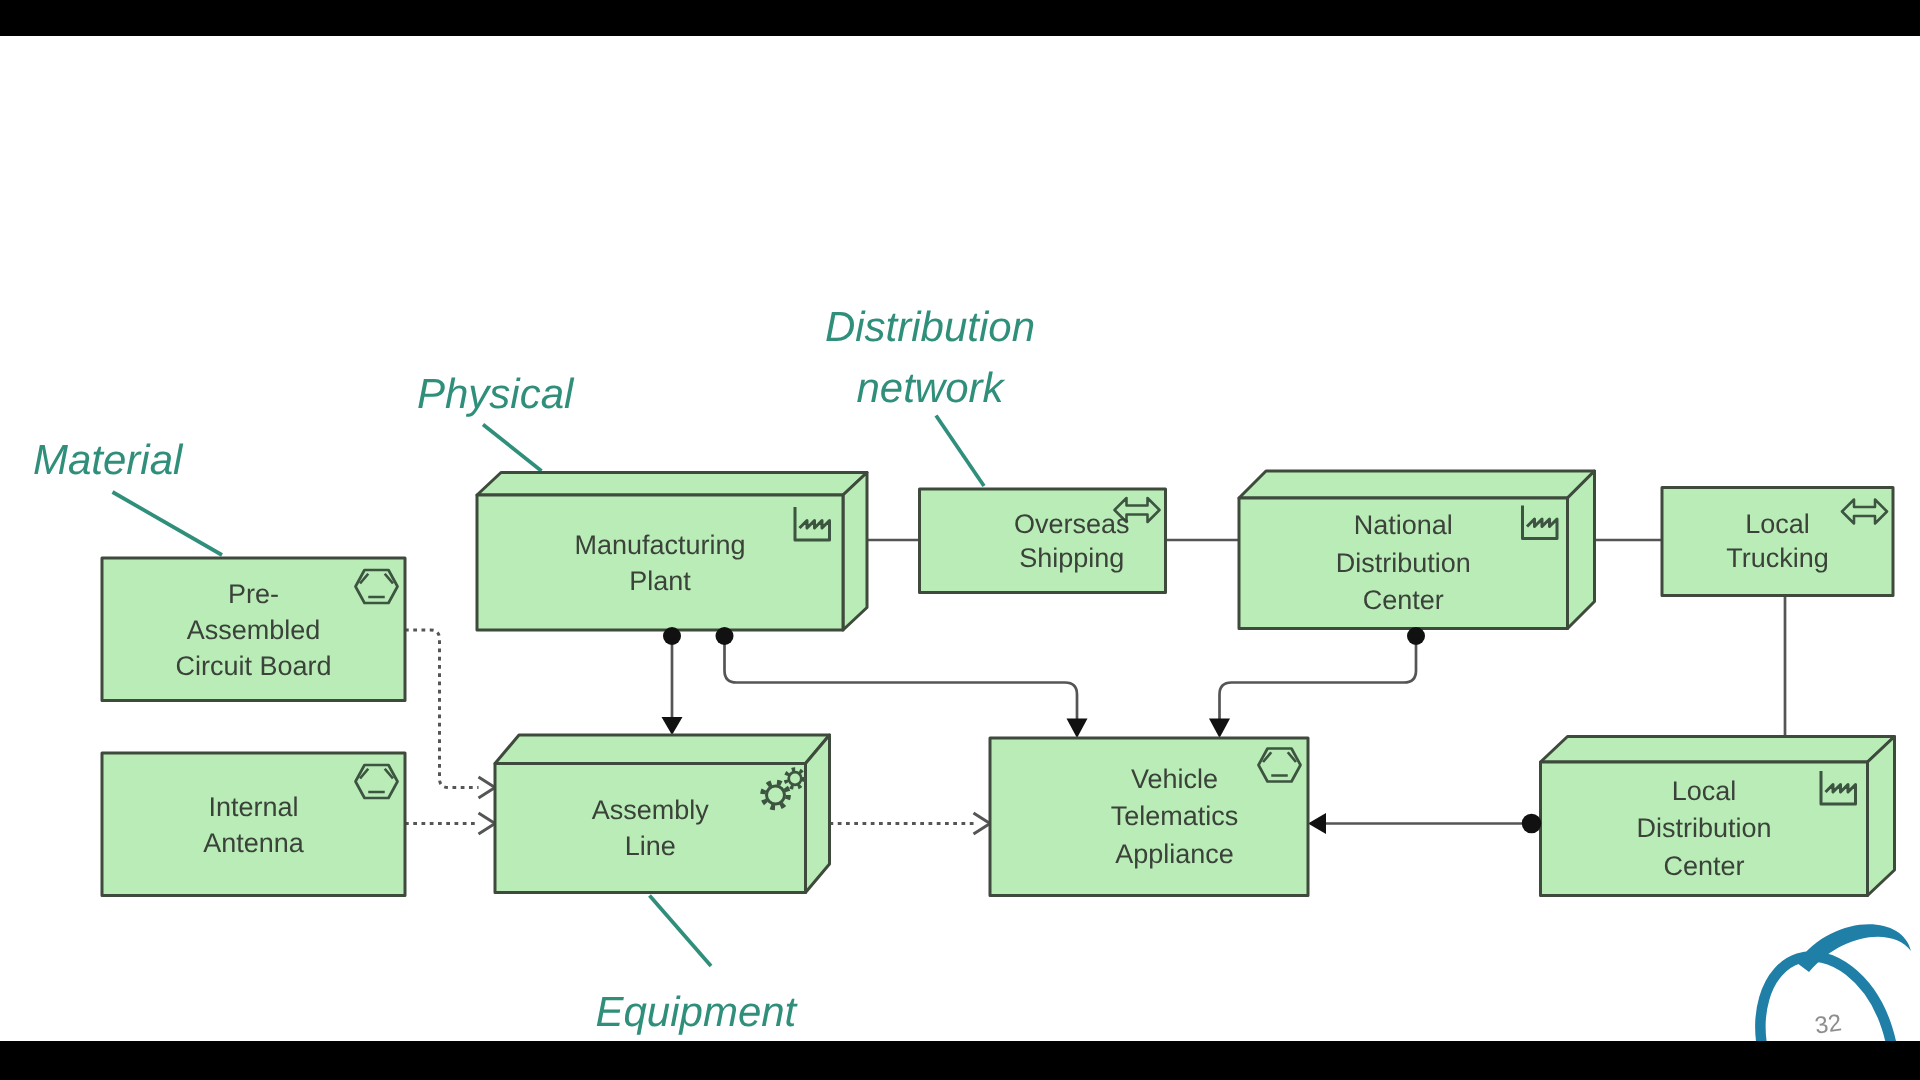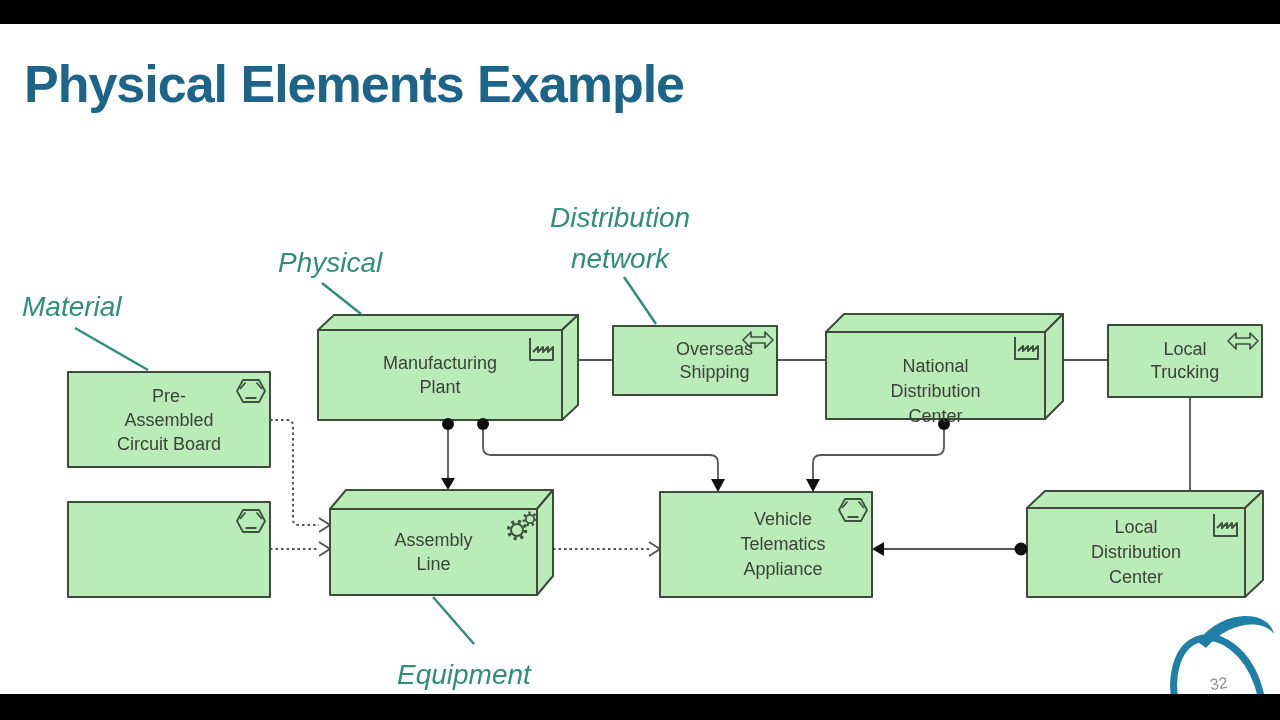--- a/index.html
+++ b/index.html
@@ -29,39 +29,38 @@
   .nlabel {
     position:absolute; z-index:2;
     display:flex; align-items:center; justify-content:center;
     text-align:center; white-space:pre-line;
     font-size:18px; line-height:24px; color:#3a423a;
   }
   .nlabel.cb  { left:68px;  top:372px; width:202px; height:95px; }
   .nlabel.ia  { left:68px;  top:502px; width:202px; height:95px; }
   .nlabel.mp  { left:318px; top:330px; width:244px; height:90px; }
   .nlabel.os  { left:613px; top:326px; width:164px; height:69px; line-height:23px;padding-left:39px; }
-  .nlabel.ndc { left:826px; top:348px; width:219px; height:87px; line-height:25px; }
+  .nlabel.ndc { left:826px; top:332px; width:219px; height:87px; line-height:25px; }
   .nlabel.lt  { left:1108px;top:325px; width:154px; height:72px; line-height:23px; }
   .nlabel.al  { left:330px; top:509px; width:207px; height:86px; }
   .nlabel.vta { left:660px; top:492px; width:212px; height:105px; line-height:25px;padding-left:34px; }
   .nlabel.ldc { left:1027px;top:508px; width:218px; height:89px; line-height:25px; }
   .logo { position:absolute; left:1140px; top:598px; z-index:3; }
   .pageno {
     position:absolute; left:1210px; top:675px; z-index:11;
     font-size:16px; color:#8e8e8e; transform:rotate(-8deg);
   }
 </style>
 </head>
 <body>
 
 <div class="stage">
 
   <div class="bar top"></div>
 
-  <div class="title">Physical Elements Example</div>
 
   <div class="ann material">Material</div>
   <div class="ann facility">Physical</div>
   <div class="ann distnet">Distribution
 network</div>
   <div class="ann equipment">Equipment</div>
 
   <svg class="diagram" width="1280" height="720" viewBox="0 0 1280 720">
 
     <g stroke="#2f8f7a" stroke-width="2.5" fill="none">
@@ -177,20 +176,22 @@
       <circle cx="448" cy="424" r="6"></circle>
       <circle cx="483" cy="424" r="6"></circle>
       <circle cx="944" cy="424" r="6"></circle>
       <circle cx="1021" cy="549" r="6.5"></circle>
     </g>
   </svg>
 
   <div class="nlabel cb">Pre-
 Assembled
 Circuit Board</div>
+  <div class="nlabel ia">Internal
+Antenna</div>
   <div class="nlabel mp">Manufacturing
 Plant</div>
   <div class="nlabel os">Overseas
 Shipping</div>
   <div class="nlabel ndc">National
 Distribution
 Center</div>
   <div class="nlabel lt">Local
 Trucking</div>
   <div class="nlabel al">Assembly

